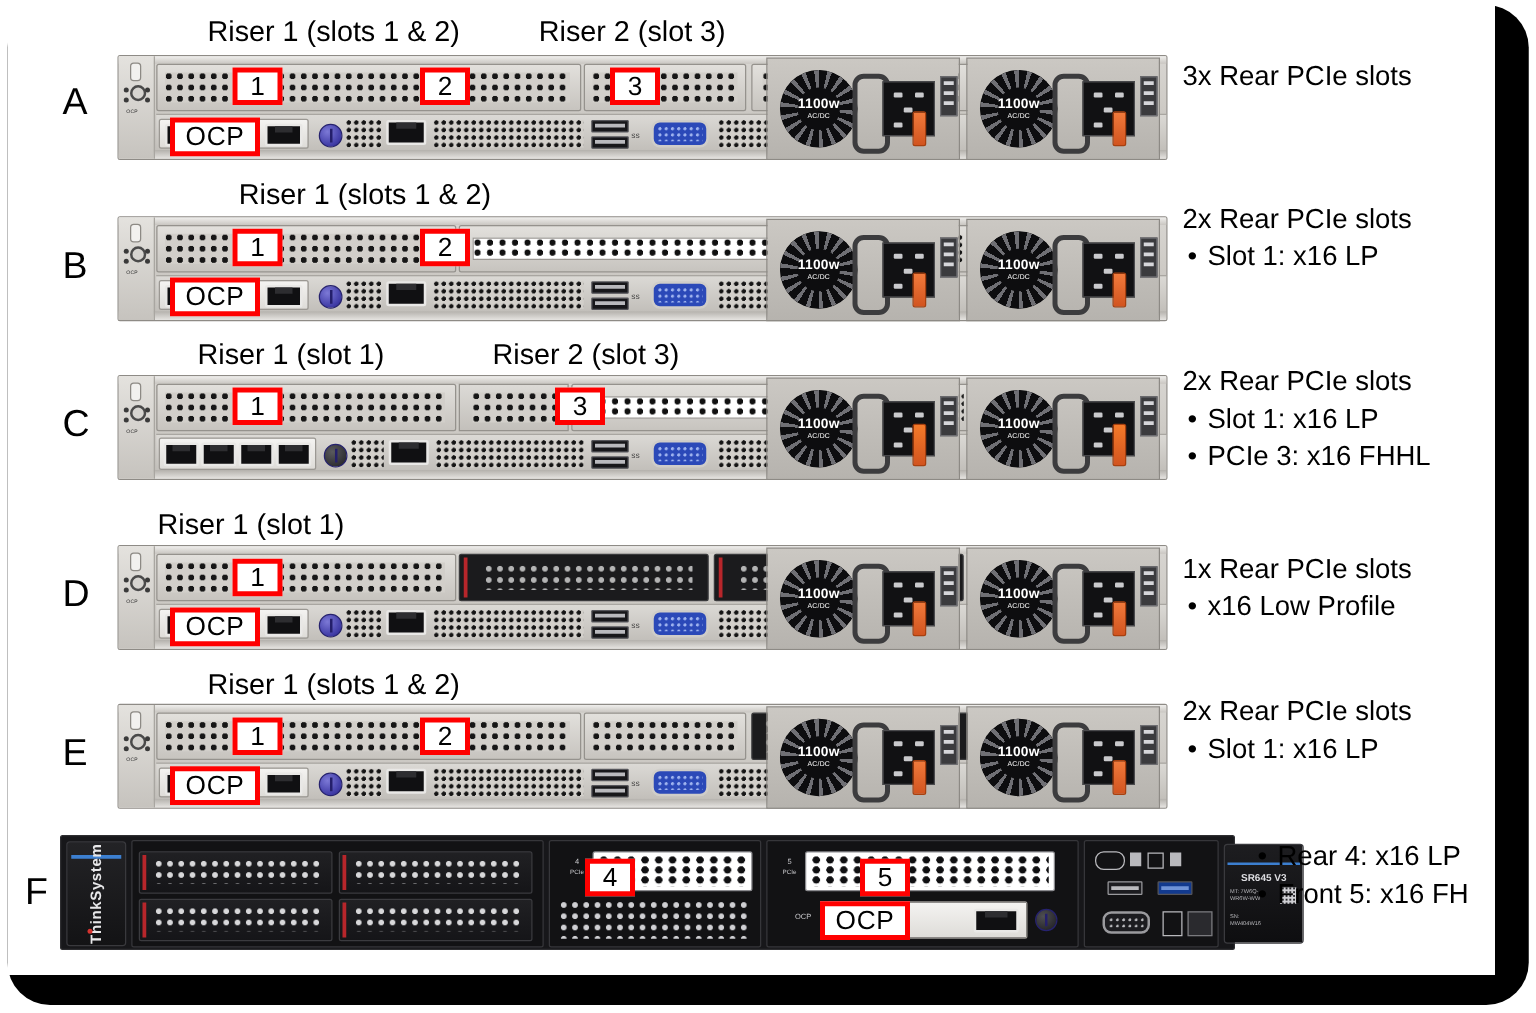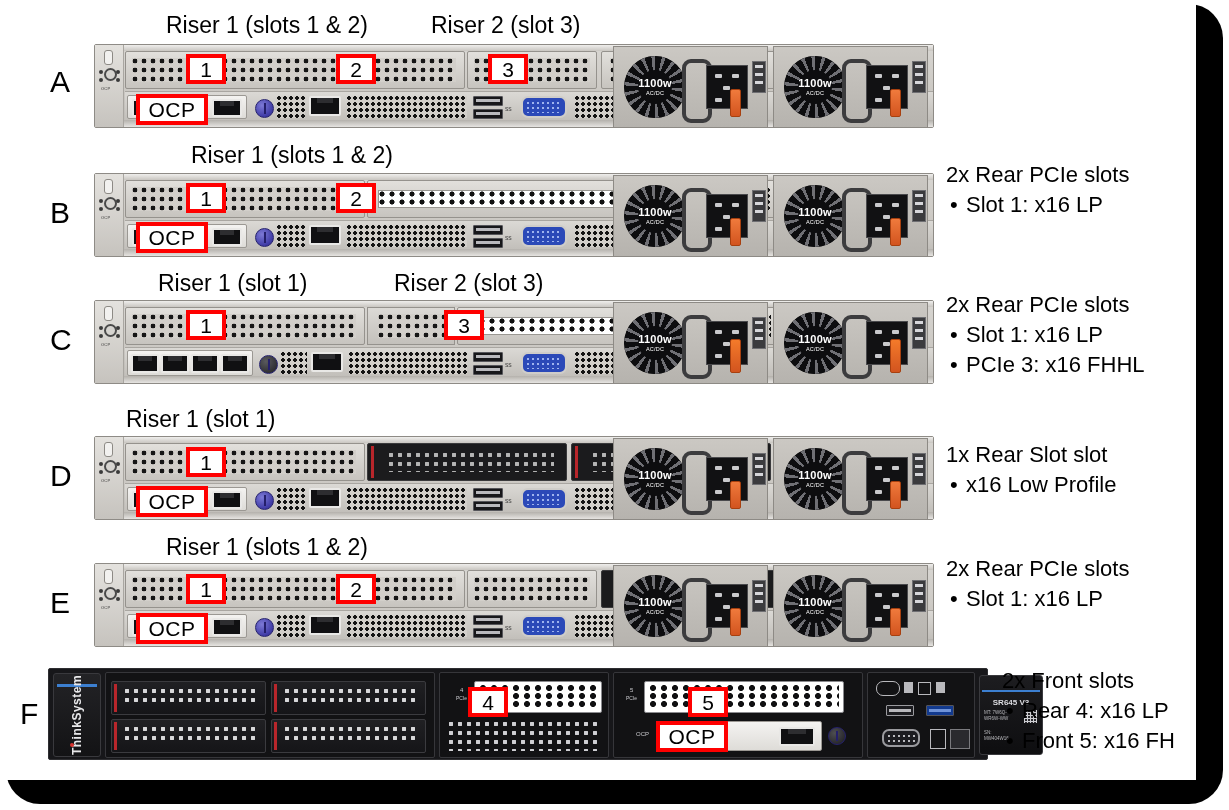--- a/index.html
+++ b/index.html
@@ -591,20 +591,21 @@
           </div>
         </div>
       </div>
 
       <div class="callout" style="left:180px; top:54px; width:40px; height:30px;">1</div>
       <div class="callout" style="left:330px; top:54px; width:40px; height:30px;">2</div>
       <div class="callout" style="left:482px; top:54px; width:40px; height:30px;">3</div>
       <div class="callout ocp" style="left:130px; top:94px; width:72px; height:31px;">OCP</div>
 
       <div class="spec" style="left:940px; top:48px;">
+        <div class="head">3x Rear PCIe slots</div>
       </div>
     </div>
 
     <div class="row">
       <div class="row-letter" style="left:44px; top:196px;">B</div>
       <div class="riser-label" style="left:185px; top:142px;">Riser 1 (slots 1 &amp; 2)</div>
 
       <div class="server" style="left:88px; top:173px; width:840px; height:84px;">
         <div class="srv-top"></div>
         <div class="srv-bottom"></div>
@@ -929,21 +930,21 @@
             <div class="psu-led" style="top:11px;"></div>
             <div class="psu-led" style="top:19px;"></div>
           </div>
         </div>
       </div>
 
       <div class="callout" style="left:180px; top:447px; width:40px; height:30px;">1</div>
       <div class="callout ocp" style="left:130px; top:486px; width:72px; height:31px;">OCP</div>
 
       <div class="spec" style="left:940px; top:442px;">
-        <div class="head">1x Rear Slot slot</div>
+        <div class="head">1x Rear PCIe slots</div>
         <div class="bullet">x16 Low Profile</div>
       </div>
     </div>
 
     <div class="row">
       <div class="row-letter" style="left:44px; top:586px;">E</div>
       <div class="riser-label" style="left:160px; top:534px;">Riser 1 (slots 1 &amp; 2)</div>
 
       <div class="server" style="left:88px; top:563px; width:840px; height:84px;">
         <div class="srv-top"></div>
@@ -1134,20 +1135,19 @@
             <span>MW404W16</span>
           </div>
         </div>
       </div>
 
       <div class="callout" style="left:462px; top:687px; width:40px; height:30px;">4</div>
       <div class="callout" style="left:682px; top:687px; width:40px; height:30px;">5</div>
       <div class="callout ocp" style="left:650px; top:721px; width:72px; height:31px;">OCP</div>
 
       <div class="spec" style="left:996px; top:668px;">
-        <div class="head">2x Front slots</div>
         <div class="bullet">Rear 4: x16 LP</div>
         <div class="bullet">Front 5: x16 FH</div>
       </div>
     </div>
 
   </div>
 </div>
 
 </body></html>

